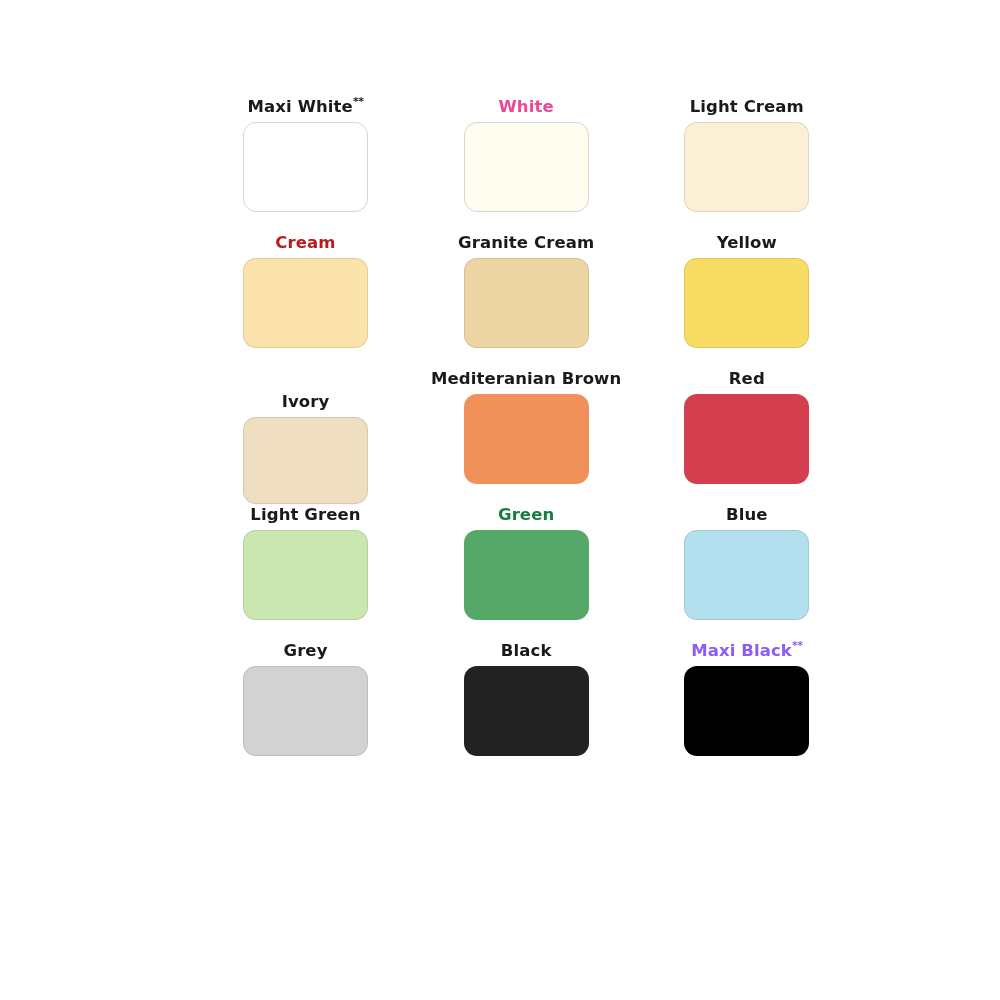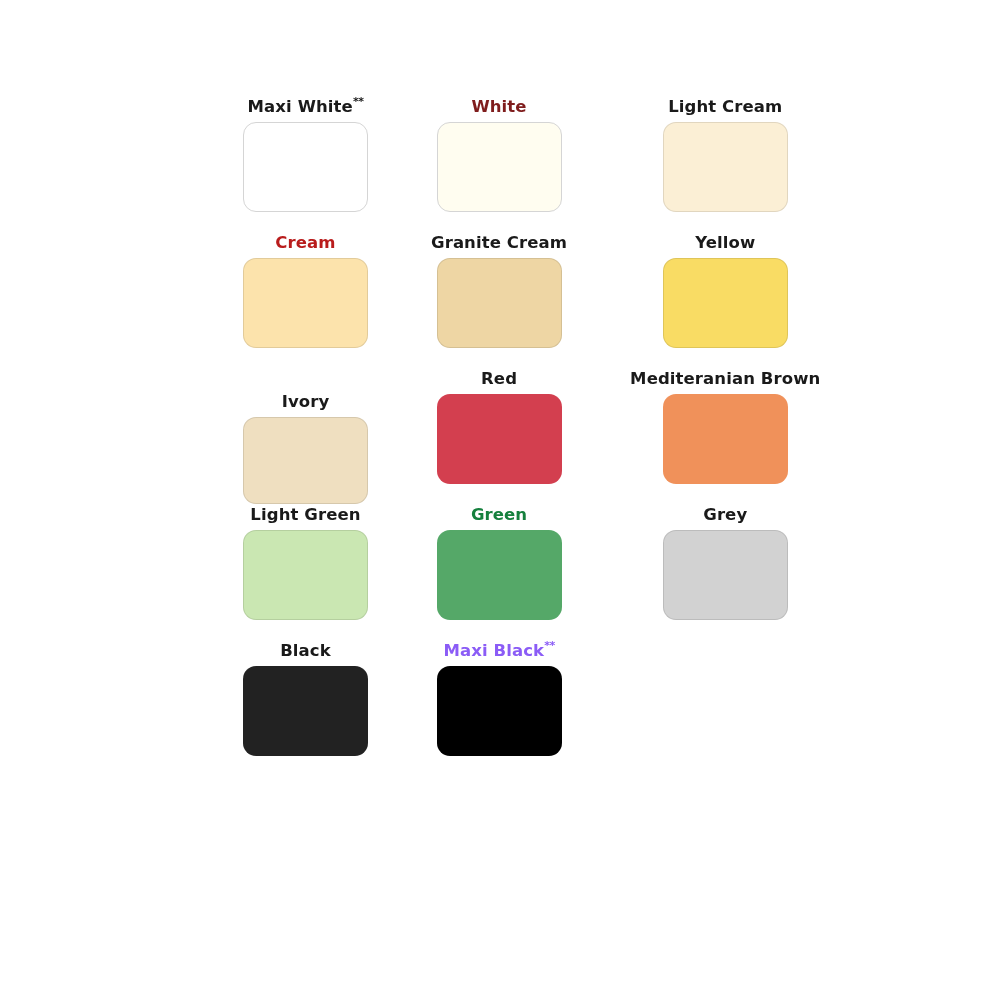--- a/index.html
+++ b/index.html
@@ -83,21 +83,21 @@
 <body style="background: rgb(255, 255, 255);">
 
 <div id="chart-root" style="background: rgb(255, 255, 255);">
   <div class="swatch-grid">
 
   <div class="swatch-cell">
         <div class="swatch-label" style="color: rgb(26, 26, 26);">Maxi White<span class="asterisks">**</span></div>
         <div class="swatch-chip outline-strong" style="background-color: rgb(255, 255, 255);"></div>
       </div>
       <div class="swatch-cell">
-        <div class="swatch-label" style="color: #7f1d1d;">White<span class="asterisks"></span></div>
+        <div class="swatch-label" style="color: #ec4899;">White<span class="asterisks"></span></div>
         <div class="swatch-chip outline-strong" style="background-color: rgb(255, 253, 240);"></div>
       </div>
       <div class="swatch-cell">
         <div class="swatch-label" style="color: rgb(26, 26, 26);">Light Cream<span class="asterisks"></span></div>
         <div class="swatch-chip" style="background-color: rgb(251, 239, 213);"></div>
       </div>
       <div class="swatch-cell">
         <div class="swatch-label" style="color: #b91c1c;">Cream<span class="asterisks"></span></div>
         <div class="swatch-chip" style="background-color: rgb(252, 227, 172);"></div>
       </div>
@@ -107,34 +107,38 @@
       </div>
       <div class="swatch-cell">
         <div class="swatch-label" style="color: rgb(26, 26, 26);">Yellow<span class="asterisks"></span></div>
         <div class="swatch-chip" style="background-color: rgb(249, 220, 100);"></div>
       </div>
       <div class="swatch-cell">
         <div class="swatch-label" style="color: rgb(26, 26, 26); margin-top: 23px;">Ivory<span class="asterisks"></span></div>
         <div class="swatch-chip" style="background-color: rgb(239, 223, 192);"></div>
       </div>
       <div class="swatch-cell">
+        <div class="swatch-label" style="color: rgb(26, 26, 26);">Mediteranian Brown<span class="asterisks"></span></div>
+        <div class="swatch-chip outline-none" style="background-color: rgb(240, 145, 90);"></div>
+      </div>
+      <div class="swatch-cell">
         <div class="swatch-label" style="color: rgb(26, 26, 26);">Red<span class="asterisks"></span></div>
         <div class="swatch-chip outline-none" style="background-color: rgb(211, 63, 79);"></div>
-      </div>
-      <div class="swatch-cell">
-        <div class="swatch-label" style="color: rgb(26, 26, 26);">Mediteranian Brown<span class="asterisks"></span></div>
-        <div class="swatch-chip outline-none" style="background-color: rgb(240, 145, 90);"></div>
       </div>
       <div class="swatch-cell">
         <div class="swatch-label" style="color: rgb(26, 26, 26);">Light Green<span class="asterisks"></span></div>
         <div class="swatch-chip" style="background-color: rgb(202, 231, 178);"></div>
       </div>
       <div class="swatch-cell">
         <div class="swatch-label" style="color: #15803d;">Green<span class="asterisks"></span></div>
         <div class="swatch-chip outline-none" style="background-color: rgb(85, 168, 104);"></div>
+      </div>
+      <div class="swatch-cell">
+        <div class="swatch-label" style="color: rgb(26, 26, 26);">Blue<span class="asterisks"></span></div>
+        <div class="swatch-chip" style="background-color: rgb(179, 224, 239);"></div>
       </div>
       <div class="swatch-cell">
         <div class="swatch-label" style="color: rgb(26, 26, 26);">Grey<span class="asterisks"></span></div>
         <div class="swatch-chip" style="background-color: rgb(210, 210, 210);"></div>
       </div>
       <div class="swatch-cell">
         <div class="swatch-label" style="color: rgb(26, 26, 26);">Black<span class="asterisks"></span></div>
         <div class="swatch-chip outline-none" style="background-color: rgb(34, 34, 34);"></div>
       </div>
       <div class="swatch-cell">

